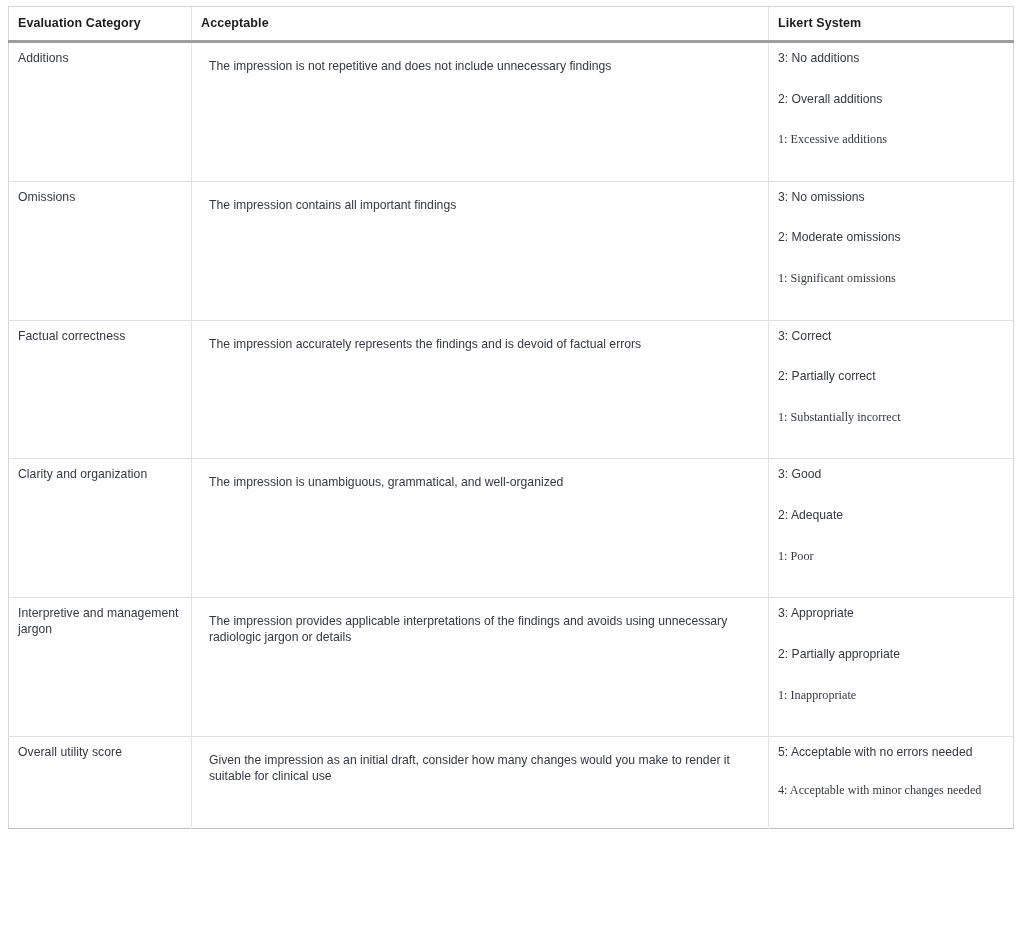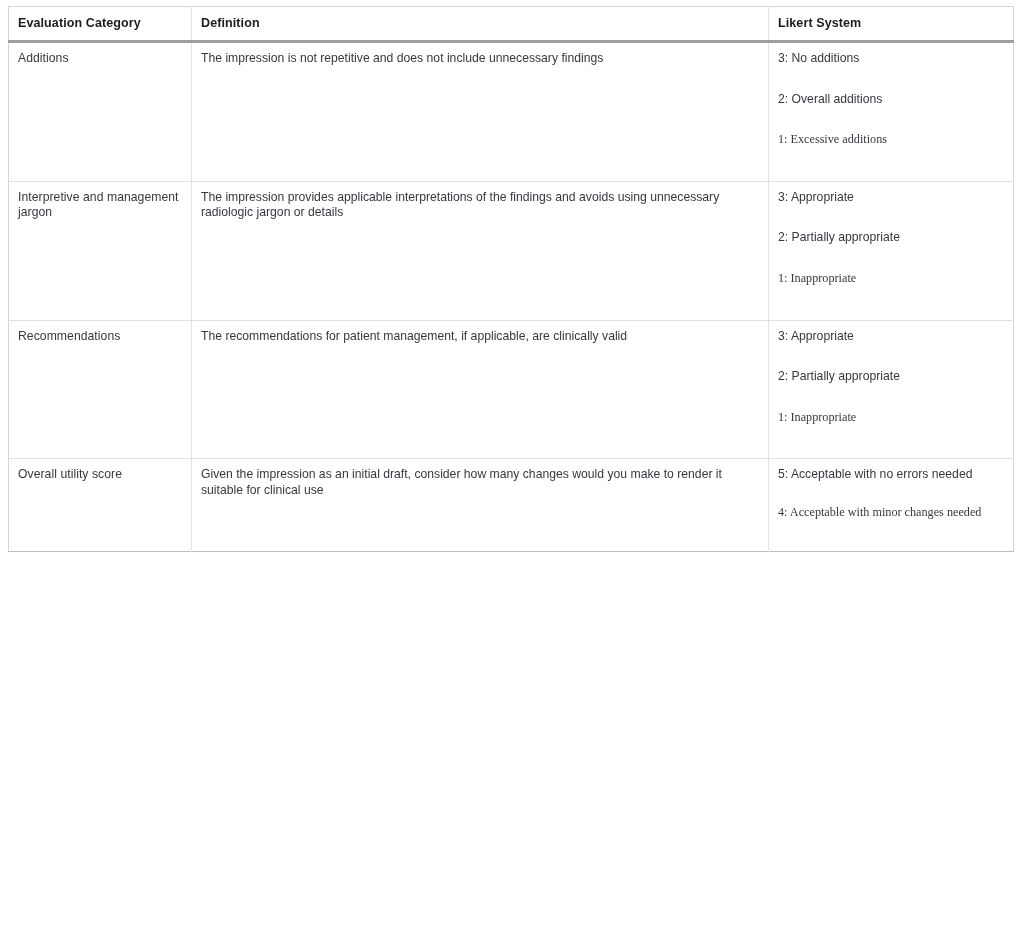--- a/index.html
+++ b/index.html
@@ -80,85 +80,111 @@
 
   .row-additions .cell-likert .likert-list li,
   .row-omissions .cell-likert .likert-list li,
   .row-factual .cell-likert .likert-list li,
   .row-clarity .cell-likert .likert-list li,
   .row-jargon .cell-likert .likert-list li,
   .row-recommendations .cell-likert .likert-list li { margin-bottom: 25px; }
 
   .row-overall .cell-likert .likert-list li { margin-bottom: 22px; }
 
-  .def-text { margin: 0; }
+  .def-text { margin: 8px; }
 </style>
 </head>
 <body>
 
 <div class="page">
   <table class="rubric">
     <colgroup>
       <col class="c-category">
       <col class="c-definition">
       <col class="c-likert">
     </colgroup>
     <thead>
       <tr>
         <th>Evaluation Category</th>
-        <th>Definition</th>
+        <th>Acceptable</th>
         <th>Likert System</th>
       </tr>
     </thead>
     <tbody>
 
       <tr class="row-additions">
         <td class="cell-category">Additions</td>
         <td class="cell-definition">
           <p class="def-text">The impression is not repetitive and does not include unnecessary findings</p>
         </td>
         <td class="cell-likert">
           <ul class="likert-list">
             <li>3: No additions</li>
             <li>2: Overall additions</li>
             <li>1: Excessive additions</li>
           </ul>
         </td>
       </tr>
 
-
-
+      <tr class="row-omissions">
+        <td class="cell-category">Omissions</td>
+        <td class="cell-definition">
+          <p class="def-text">The impression contains all important findings</p>
+        </td>
+        <td class="cell-likert">
+          <ul class="likert-list">
+            <li>3: No omissions</li>
+            <li>2: Moderate omissions</li>
+            <li>1: Significant omissions</li>
+          </ul>
+        </td>
+      </tr>
+
+      <tr class="row-factual">
+        <td class="cell-category">Factual correctness</td>
+        <td class="cell-definition">
+          <p class="def-text">The impression accurately represents the findings and is devoid of factual errors</p>
+        </td>
+        <td class="cell-likert">
+          <ul class="likert-list">
+            <li>3: Correct</li>
+            <li>2: Partially correct</li>
+            <li>1: Substantially incorrect</li>
+          </ul>
+        </td>
+      </tr>
+
+      <tr class="row-clarity">
+        <td class="cell-category">Clarity and organization</td>
+        <td class="cell-definition">
+          <p class="def-text">The impression is unambiguous, grammatical, and well-organized</p>
+        </td>
+        <td class="cell-likert">
+          <ul class="likert-list">
+            <li>3: Good</li>
+            <li>2: Adequate</li>
+            <li>1: Poor</li>
+          </ul>
+        </td>
+      </tr>
 
       <tr class="row-jargon">
         <td class="cell-category">Interpretive and management jargon</td>
         <td class="cell-definition">
           <p class="def-text">The impression provides applicable interpretations of the findings and avoids using unnecessary radiologic jargon or details</p>
         </td>
         <td class="cell-likert">
           <ul class="likert-list">
             <li>3: Appropriate</li>
             <li>2: Partially appropriate</li>
             <li>1: Inappropriate</li>
           </ul>
         </td>
       </tr>
 
-      <tr class="row-recommendations">
-        <td class="cell-category">Recommendations</td>
-        <td class="cell-definition">
-          <p class="def-text">The recommendations for patient management, if applicable, are clinically valid</p>
-        </td>
-        <td class="cell-likert">
-          <ul class="likert-list">
-            <li>3: Appropriate</li>
-            <li>2: Partially appropriate</li>
-            <li>1: Inappropriate</li>
-          </ul>
-        </td>
-      </tr>
 
       <tr class="row-overall">
         <td class="cell-category">Overall utility score</td>
         <td class="cell-definition">
           <p class="def-text">Given the impression as an initial draft, consider how many changes would you make to render it suitable for clinical use</p>
         </td>
         <td class="cell-likert">
           <ul class="likert-list">
             <li>5: Acceptable with no errors needed</li>
             <li>4: Acceptable with minor changes needed</li>

